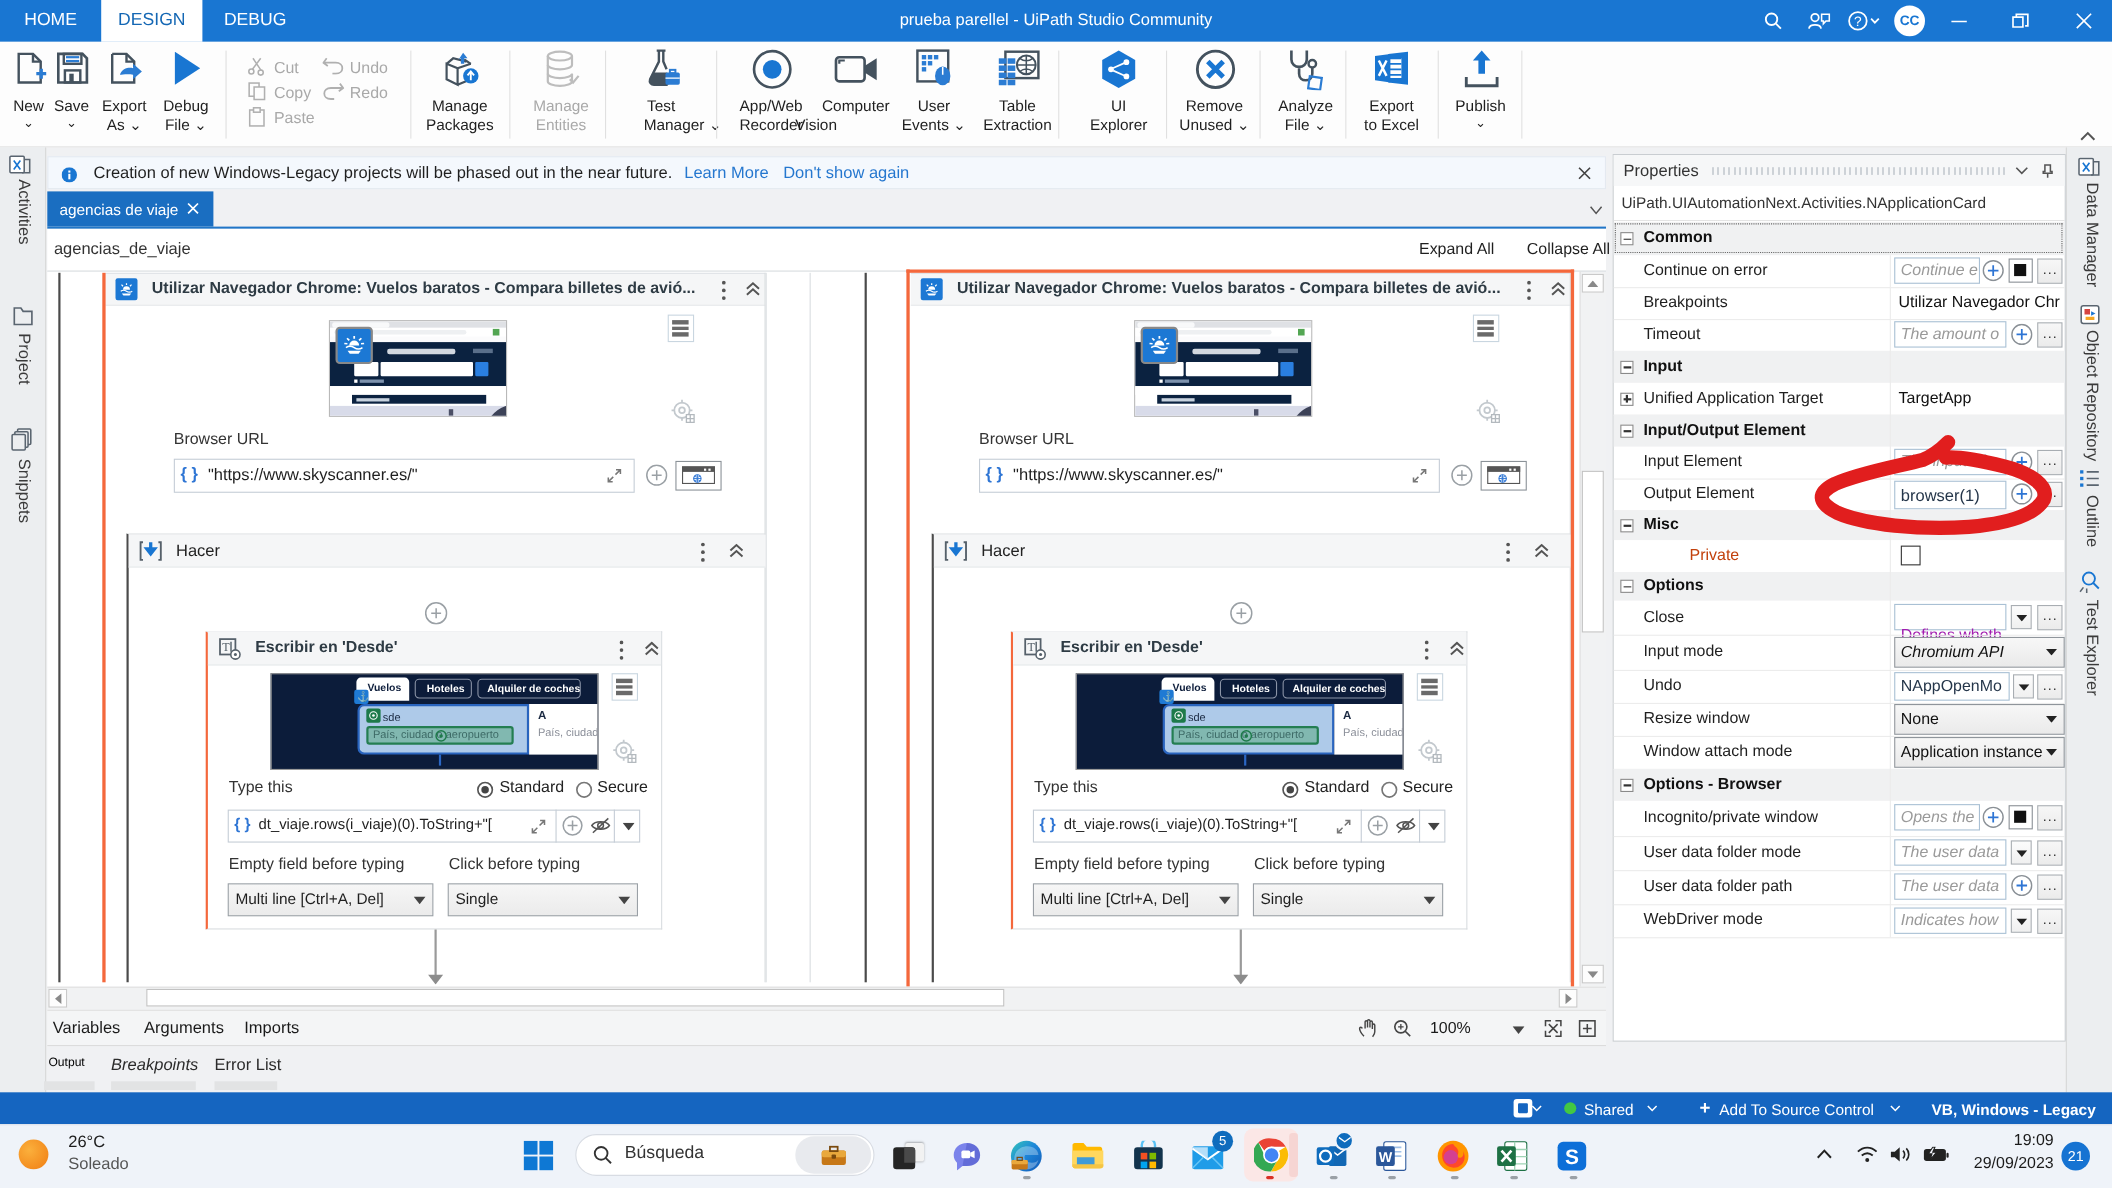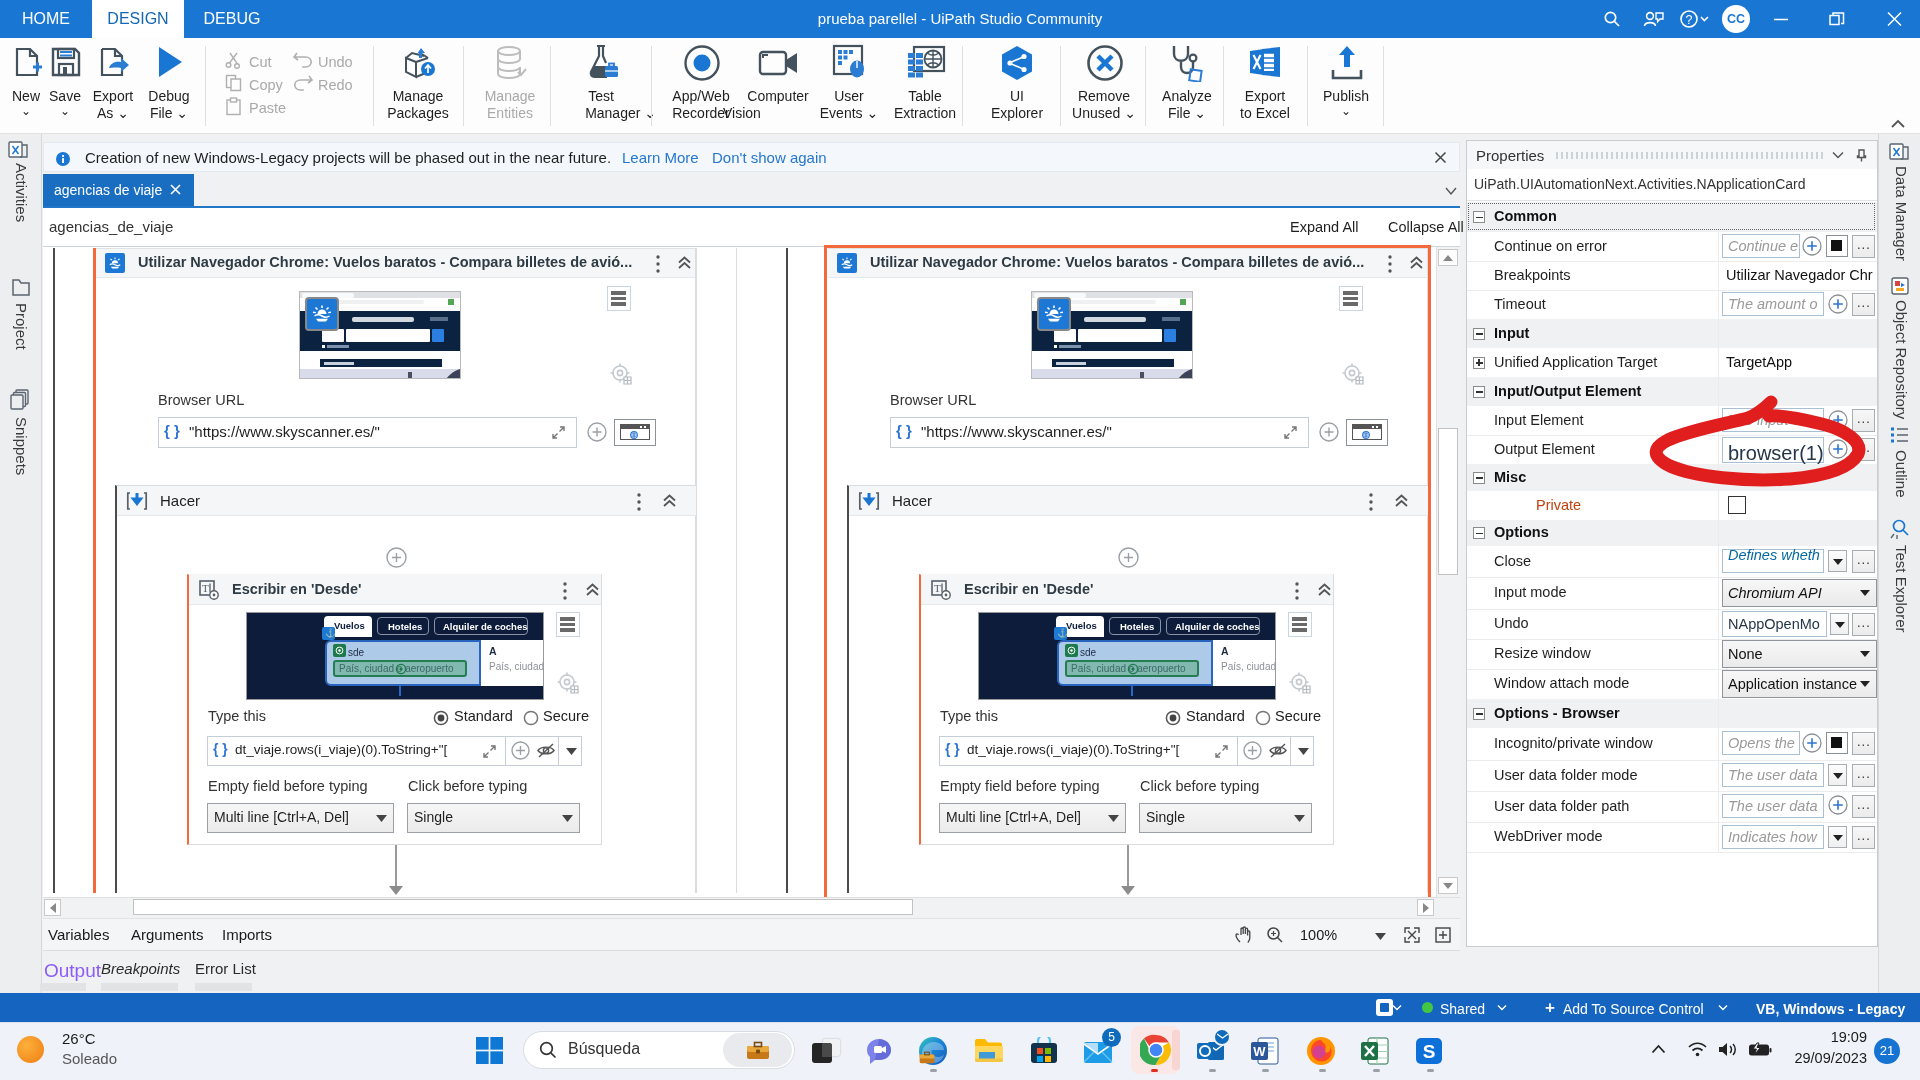--- a/index.html
+++ b/index.html
@@ -834,21 +834,21 @@
     <g stroke="#444" stroke-width="1.4" fill="none">
       <path d="M2 7 V2 h5 M11 2 h5 v5 M16 11 v5 h-5 M7 16 H2 v-5"></path>
       <path d="M5 5 l8 8 M13 5 l-8 8"></path>
     </g>
   </svg>
 <svg class="abs" style="left:1434px;top:926px;" width="18" height="18" viewBox="0 0 18 18">
     <rect x="2" y="2" width="14" height="14" fill="none" stroke="#444" stroke-width="1.4"></rect>
     <path d="M5 9 h8 M9 5 v8" stroke="#444" stroke-width="1.4"></path>
   </svg>
 
-<div class="abs tt" style="left:44px;top:960px;font-size:19px;color:#8b5cf6;">Output</div>
+<div class="abs tt" style="left:44px;top:960px;font-size:11px;color:#000000;">Output</div>
 <div class="abs tt" style="left:101px;top:960px;font-size:15px;color:#2b2b2b;font-style:italic;">Breakpoints</div>
 <div class="abs tt" style="left:195px;top:960px;font-size:15px;color:#2b2b2b;">Error List</div>
 <div class="abs" style="left:40px;top:983px;width:46px;height:8px;background:#e2e3e4;"></div>
 <div class="abs" style="left:101px;top:983px;width:77px;height:8px;background:#e2e3e4;"></div>
 <div class="abs" style="left:195px;top:983px;width:57px;height:8px;background:#e2e3e4;"></div>
 
 <div class="abs" style="left:0;top:993px;width:1920px;height:29px;background:#1565c0;"></div>
 <div class="abs" style="left:1376px;top:999px;width:17px;height:17px;background:#fff;border-radius:3px;"></div>
 <div class="abs" style="left:1380px;top:1003px;width:9px;height:9px;background:#1565c0;border-radius:1px;"></div>
 <svg class="abs" style="left:1392px;top:1004px;" width="10" height="7" viewBox="0 0 10 7">
@@ -928,42 +928,42 @@
 <div class="abs tt" style="left:1728px;top:411.5px;font-size:14.5px;font-style:italic;color:#9a9a9a;">The input of</div>
 <svg class="abs" style="left:1828px;top:410px;" width="20" height="20" viewBox="0 0 20 20">
     <circle cx="10" cy="10" r="9" fill="#fff" stroke="#8a9096" stroke-width="1.3"></circle>
     <path d="M10 5.2 v9.6 M5.2 10 h9.6" stroke="#2e75d4" stroke-width="1.6"></path>
   </svg>
 <div class="abs" style="left:1852px;top:409px;width:23px;height:23px;background:linear-gradient(#f7f7f7,#ebebeb);border:1px solid #a8adb2;"></div>
 <div class="abs tt" style="left:1857px;top:411px;font-size:13px;color:#333;letter-spacing:1px;">...</div>
 <div class="abs" style="left:1467px;top:435px;width:410px;height:1px;background:#ececec;"></div>
 <div class="abs tt" style="left:1494px;top:440.5px;font-size:14.5px;color:#1f1f1f;">Output Element</div>
 <div class="abs" style="left:1722px;top:437px;width:102px;height:26px;background:#fff;border:1px solid #a9c0d4;overflow:hidden;"></div>
-<div class="abs tt" style="left:1728px;top:441.5px;font-size:20px;color:#25364a;">browser(1)</div>
+<div class="abs tt" style="left:1728px;top:441.5px;font-size:15px;color:#25364a;">browser(1)</div>
 <svg class="abs" style="left:1828px;top:439px;" width="20" height="20" viewBox="0 0 20 20">
     <circle cx="10" cy="10" r="9" fill="#fff" stroke="#8a9096" stroke-width="1.3"></circle>
     <path d="M10 5.2 v9.6 M5.2 10 h9.6" stroke="#2e75d4" stroke-width="1.6"></path>
   </svg>
 <div class="abs" style="left:1852px;top:438px;width:23px;height:23px;background:linear-gradient(#f7f7f7,#ebebeb);border:1px solid #a8adb2;"></div>
 <div class="abs tt" style="left:1857px;top:440px;font-size:13px;color:#333;letter-spacing:1px;">...</div>
 <div class="abs" style="left:1467px;top:464px;width:410px;height:1px;background:#ececec;"></div>
 <div class="abs" style="left:1467px;top:464px;width:410px;height:27px;background:#f0f1f2;"></div>
 <div class="abs" style="left:1473px;top:471.5px;width:12px;height:12px;background:#fff;border:1px solid #8a8a8a;"></div>
 <div class="abs" style="left:1475.5px;top:477.0px;width:7px;height:1.5px;background:#333;"></div>
 <div class="abs tt" style="left:1494px;top:468.5px;font-size:14.5px;font-weight:bold;color:#111;">Misc</div>
 <div class="abs tt" style="left:1536px;top:496.5px;font-size:14.5px;color:#c2410c;">Private</div>
 <div class="abs" style="left:1728px;top:496px;width:18px;height:18px;background:#fff;border:1.5px solid #333;"></div>
 <div class="abs" style="left:1467px;top:520px;width:410px;height:1px;background:#ececec;"></div>
 <div class="abs" style="left:1467px;top:520px;width:410px;height:26px;background:#f0f1f2;"></div>
 <div class="abs" style="left:1473px;top:527.0px;width:12px;height:12px;background:#fff;border:1px solid #8a8a8a;"></div>
 <div class="abs" style="left:1475.5px;top:532.5px;width:7px;height:1.5px;background:#333;"></div>
 <div class="abs tt" style="left:1494px;top:524.0px;font-size:14.5px;font-weight:bold;color:#111;">Options</div>
 <div class="abs tt" style="left:1494px;top:552.5px;font-size:14.5px;color:#1f1f1f;">Close</div>
 <div class="abs" style="left:1722px;top:549px;width:102px;height:24px;background:#fff;border:1px solid #a9c0d4;overflow:hidden;"></div>
-<div class="abs tt" style="left:1728px;top:547px;font-size:14.5px;font-style:italic;color:#0369a1;">Defines wheth</div>
+<div class="abs tt" style="left:1728px;top:570px;font-size:14.5px;color:#a21caf;">Defines wheth</div>
 <div class="abs" style="left:1828px;top:550px;width:19px;height:22px;background:linear-gradient(#fcfcfc,#f0f0f0);border:1px solid #a8adb2;"></div>
 <svg class="abs" style="left:1832.5px;top:558.5px;" width="10" height="6" viewBox="0 0 10 6">
     <path d="M0 0 h10 L5 6 z" fill="#222"></path>
   </svg>
 <div class="abs" style="left:1852px;top:550px;width:23px;height:23px;background:linear-gradient(#f7f7f7,#ebebeb);border:1px solid #a8adb2;"></div>
 <div class="abs tt" style="left:1857px;top:552px;font-size:13px;color:#333;letter-spacing:1px;">...</div>
 <div class="abs" style="left:1467px;top:577px;width:410px;height:1px;background:#ececec;"></div>
 <div class="abs tt" style="left:1494px;top:584.0px;font-size:14.5px;color:#1f1f1f;">Input mode</div>
 <div class="abs" style="left:1722px;top:579px;width:155px;height:28px;background:linear-gradient(#f7f7f7,#eaeaea);border:1px solid #8f959b;overflow:hidden;"></div>
 <div class="abs tt" style="left:1728px;top:584.5px;font-size:14.5px;color:#111;font-style:italic;">Chromium API</div>

